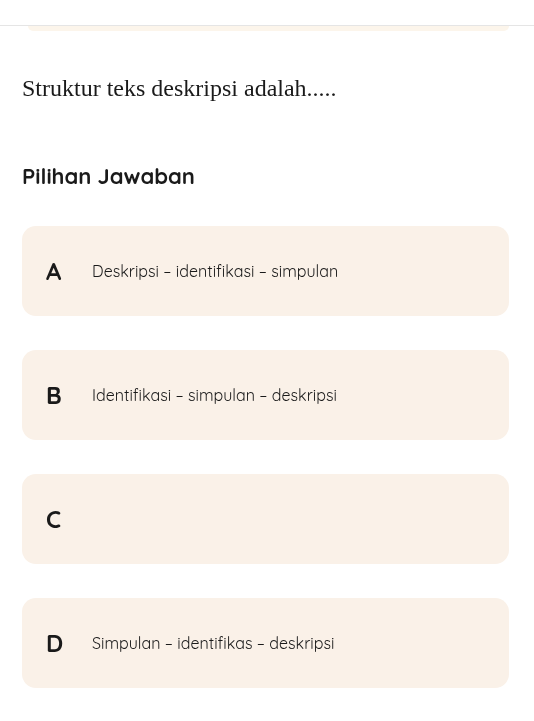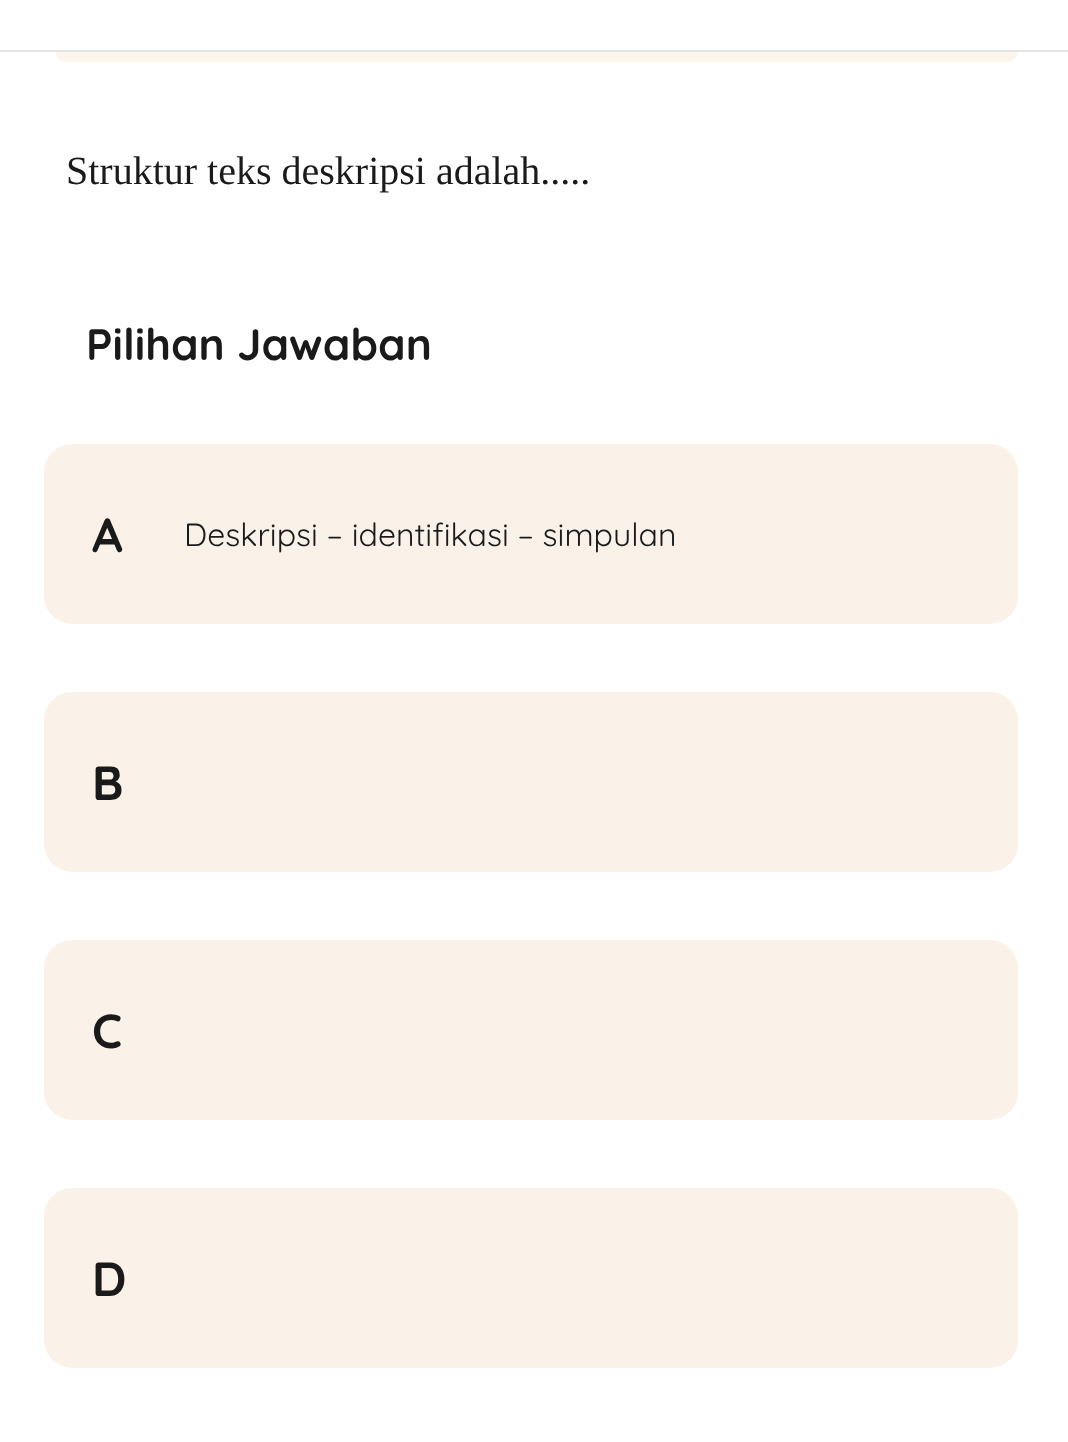--- a/index.html
+++ b/index.html
@@ -30,35 +30,33 @@
       border-bottom-left-radius: 12px;
       border-bottom-right-radius: 12px;
     }
     
     .content {
       padding: 0 25px 0 22px;
     }
     
     .question-text {
       font-family: 'Comic Sans MS', 'Segoe Script', cursive;
-      font-size: 20px;
+      font-size: 24px;
       color: #1a1a1a;
       margin-top: 44px;
       margin-bottom: 60px;
       font-weight: 500;
-      margin-left: 11px;
     }
     
     .section-heading {
       font-family: 'Quicksand', -apple-system, sans-serif;
       font-size: 22px;
       font-weight: 700;
       color: #1a1a1a;
       margin-bottom: 36px;
-      margin-left: 21px;
     }
     
     .answer-option {
       display: flex;
       align-items: center;
       background: #faf1e8;
       border-radius: 14px;
       padding: 30px 24px;
       margin-bottom: 34px;
       cursor: pointer;
@@ -92,23 +90,25 @@
 
   <div class="section-heading">Pilihan Jawaban</div>
 
   <div class="answer-option">
     <div class="answer-letter">A</div>
     <div class="answer-text">Deskripsi – identifikasi – simpulan</div>
   </div>
 
   <div class="answer-option">
     <div class="answer-letter">B</div>
+    <div class="answer-text">Identifikasi – simpulan – deskripsi</div>
   </div>
 
   <div class="answer-option">
     <div class="answer-letter">C</div>
   </div>
 
   <div class="answer-option">
     <div class="answer-letter">D</div>
+    <div class="answer-text">Simpulan – identifikas – deskripsi</div>
   </div>
 
 </div>
 
 </body></html>

